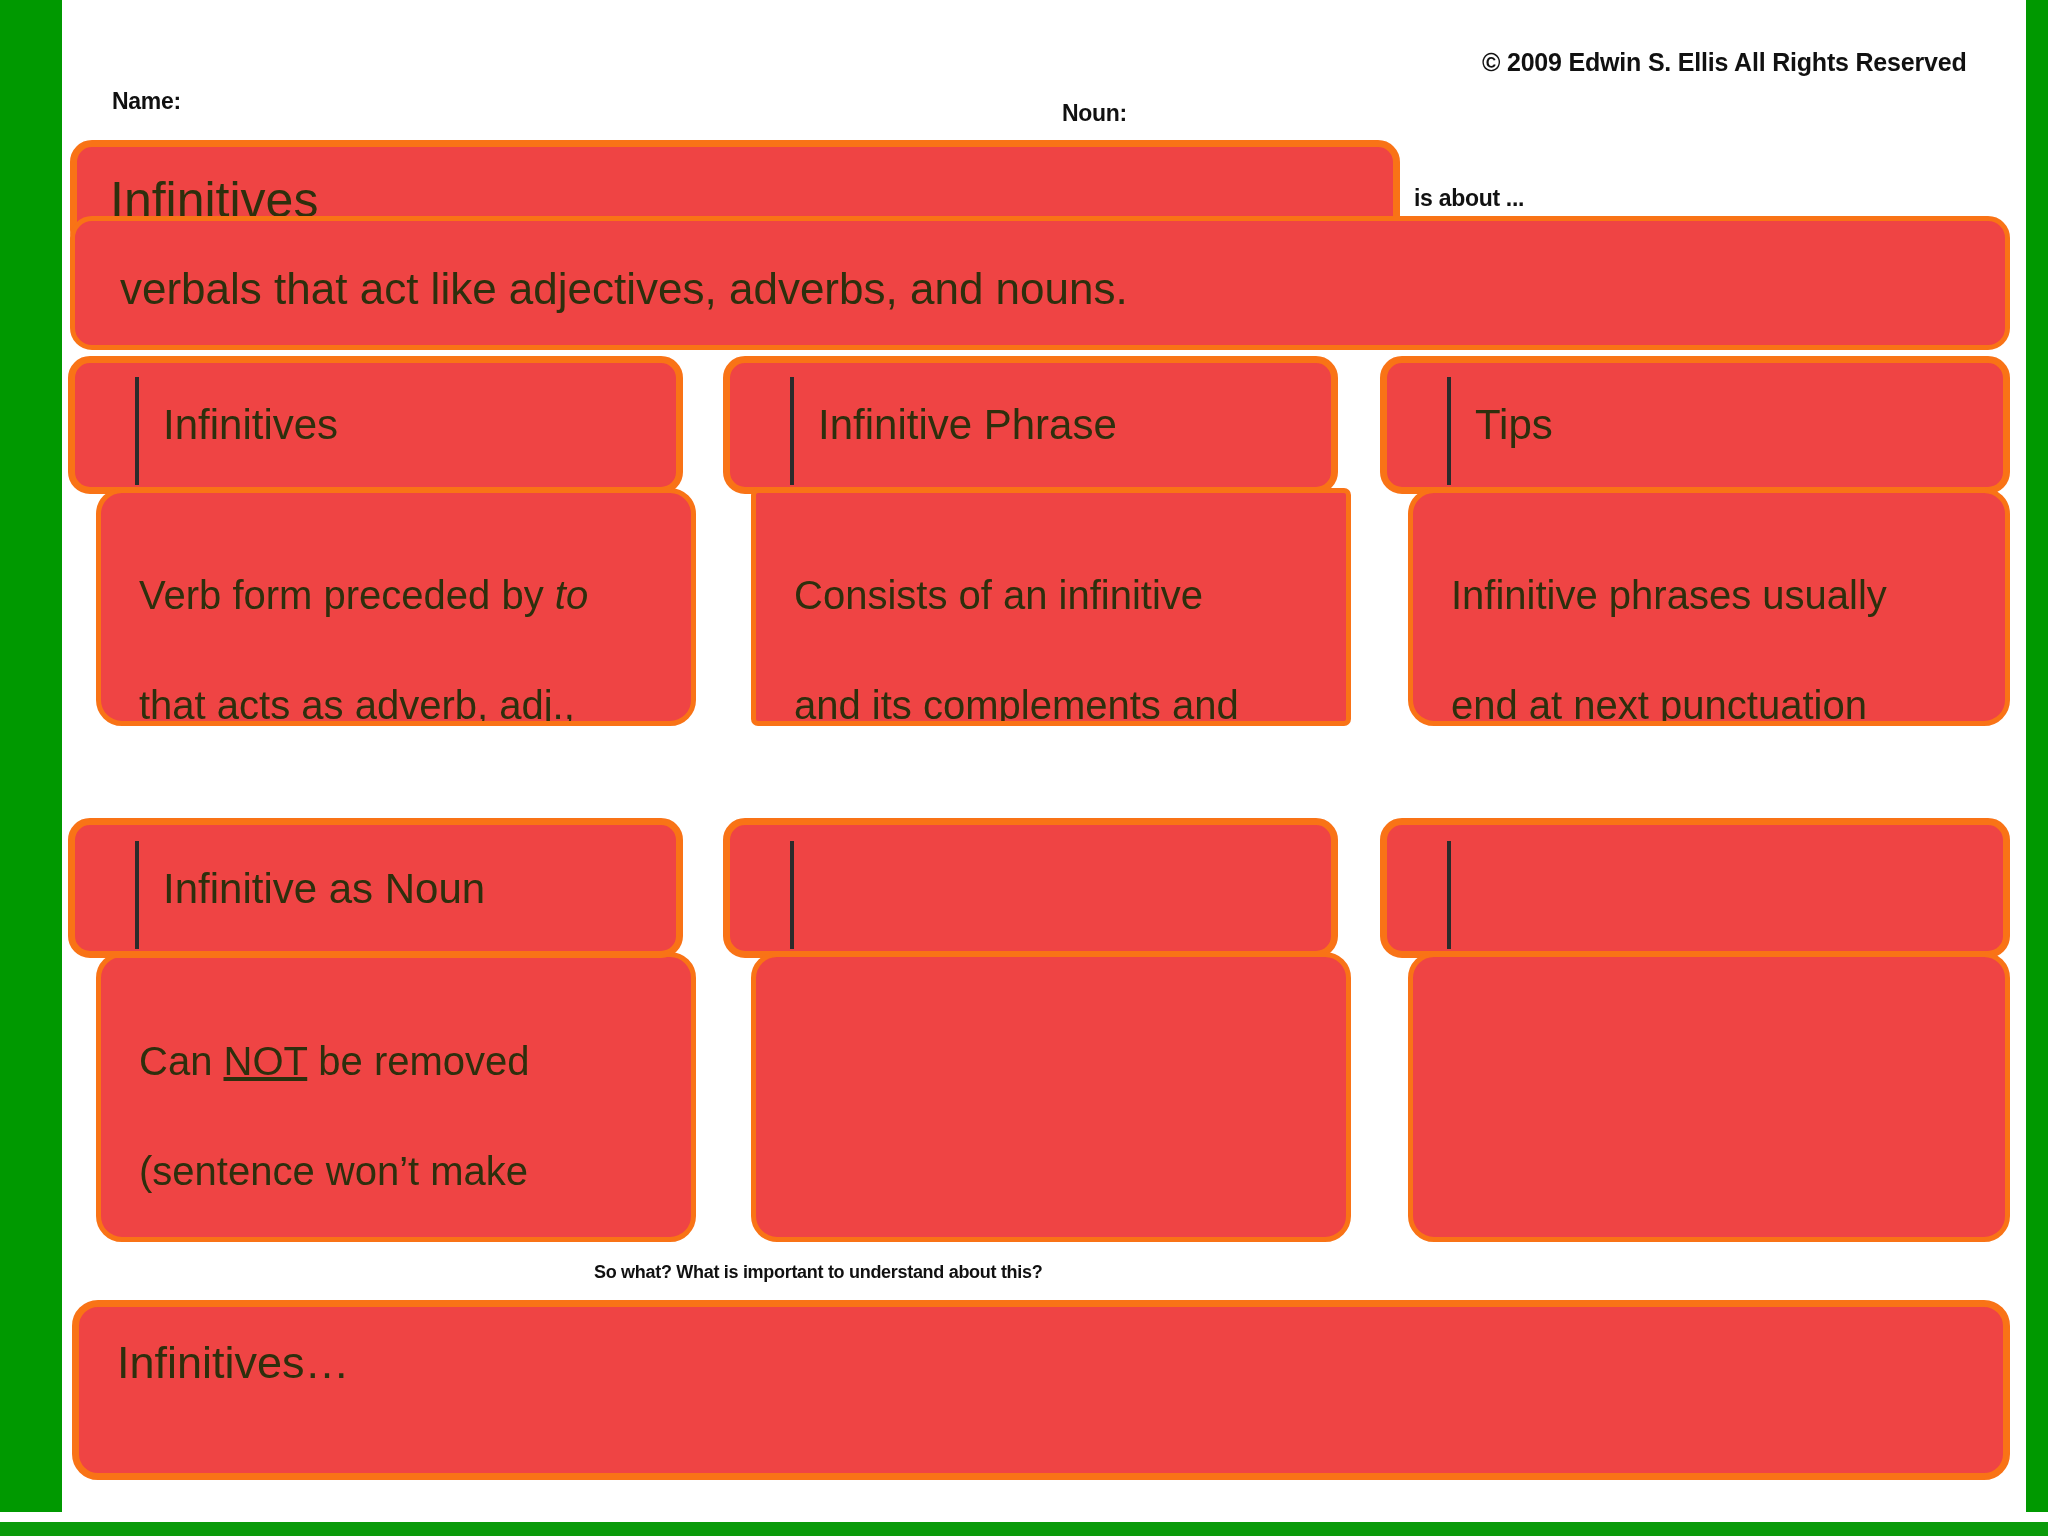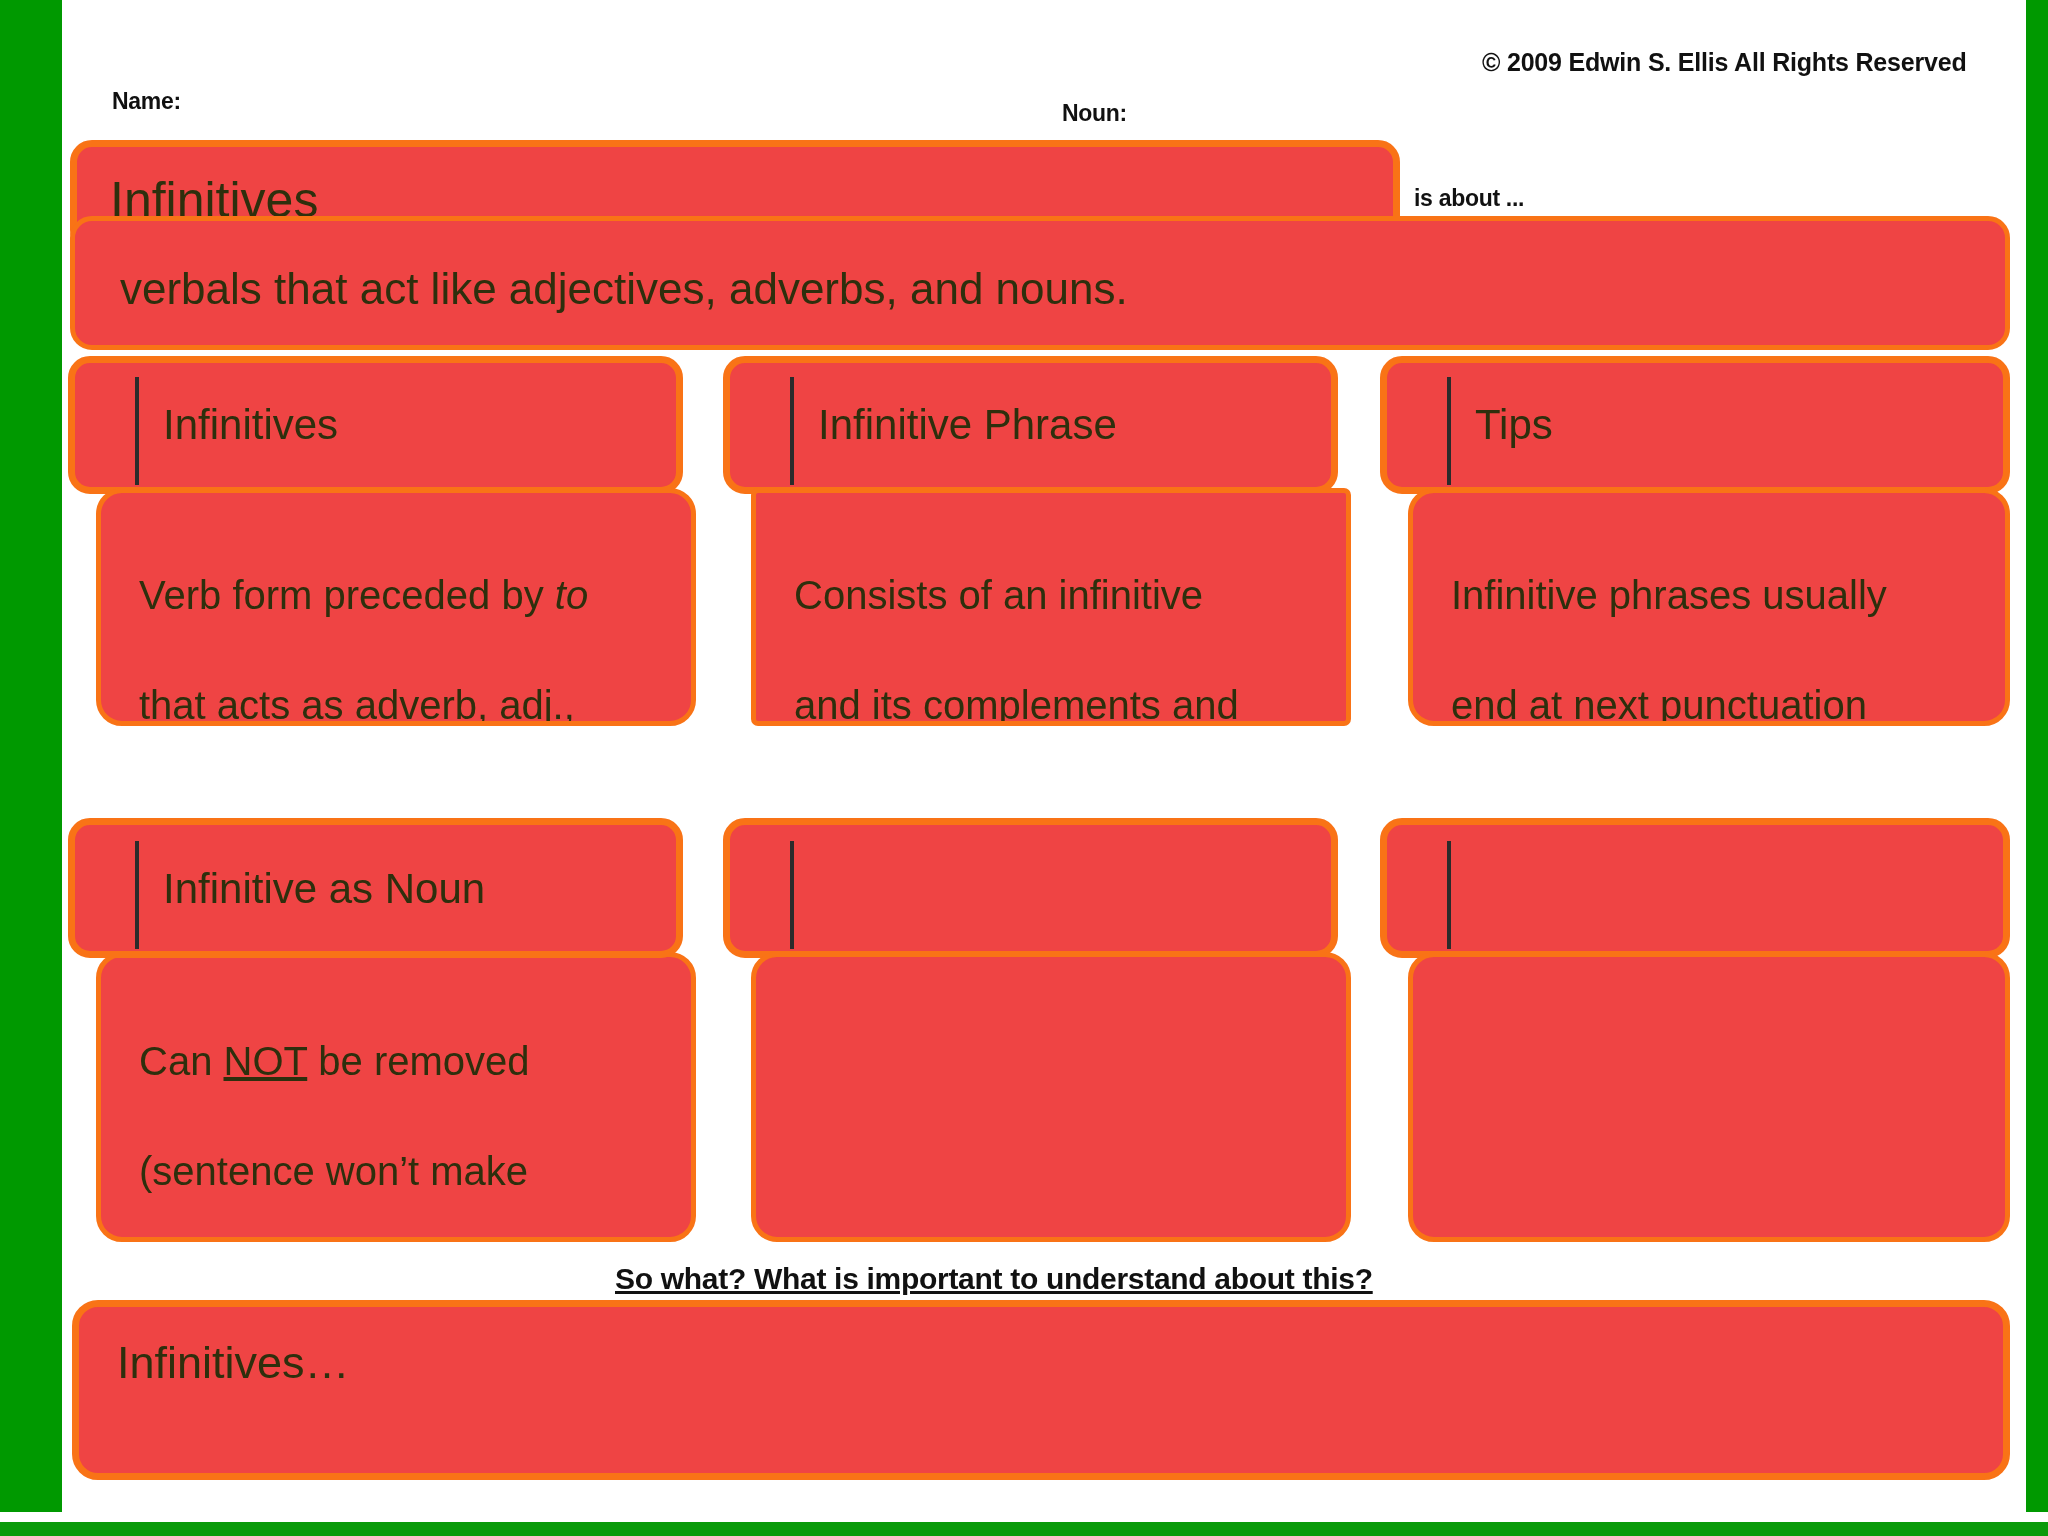--- a/index.html
+++ b/index.html
@@ -218,20 +218,20 @@
     </div>
 
     <div class="box thick" style="left:1318px; top:818px; width:630px; height:140px;">
       <div class="tick" style="left:60px; top:16px; height:108px;"></div>
       <div class="cat-title" style="left:88px; top:40px;"></div>
     </div>
     <div class="box" style="left:1346px; top:952px; width:602px; height:290px; border-radius:26px;">
       <div class="body-text" style="left:38px; top:22px;"></div>
     </div>
 
-    <div class="hdr-label" style="left:553px; top:1262px; font-size:30px;text-decoration:underline;">So what?  What is important to understand about this?</div>
+    <div class="hdr-label" style="left:532px; top:1262px; font-size:18px;">So what?  What is important to understand about this?</div>
 
     <div class="box thick" style="left:10px; top:1300px; width:1938px; height:180px; border-radius:26px;">
       <div class="title-text" style="left:38px; top:30px;">Infinitives…</div>
     </div>
 
   </div>
 </div>
 
 </body></html>

